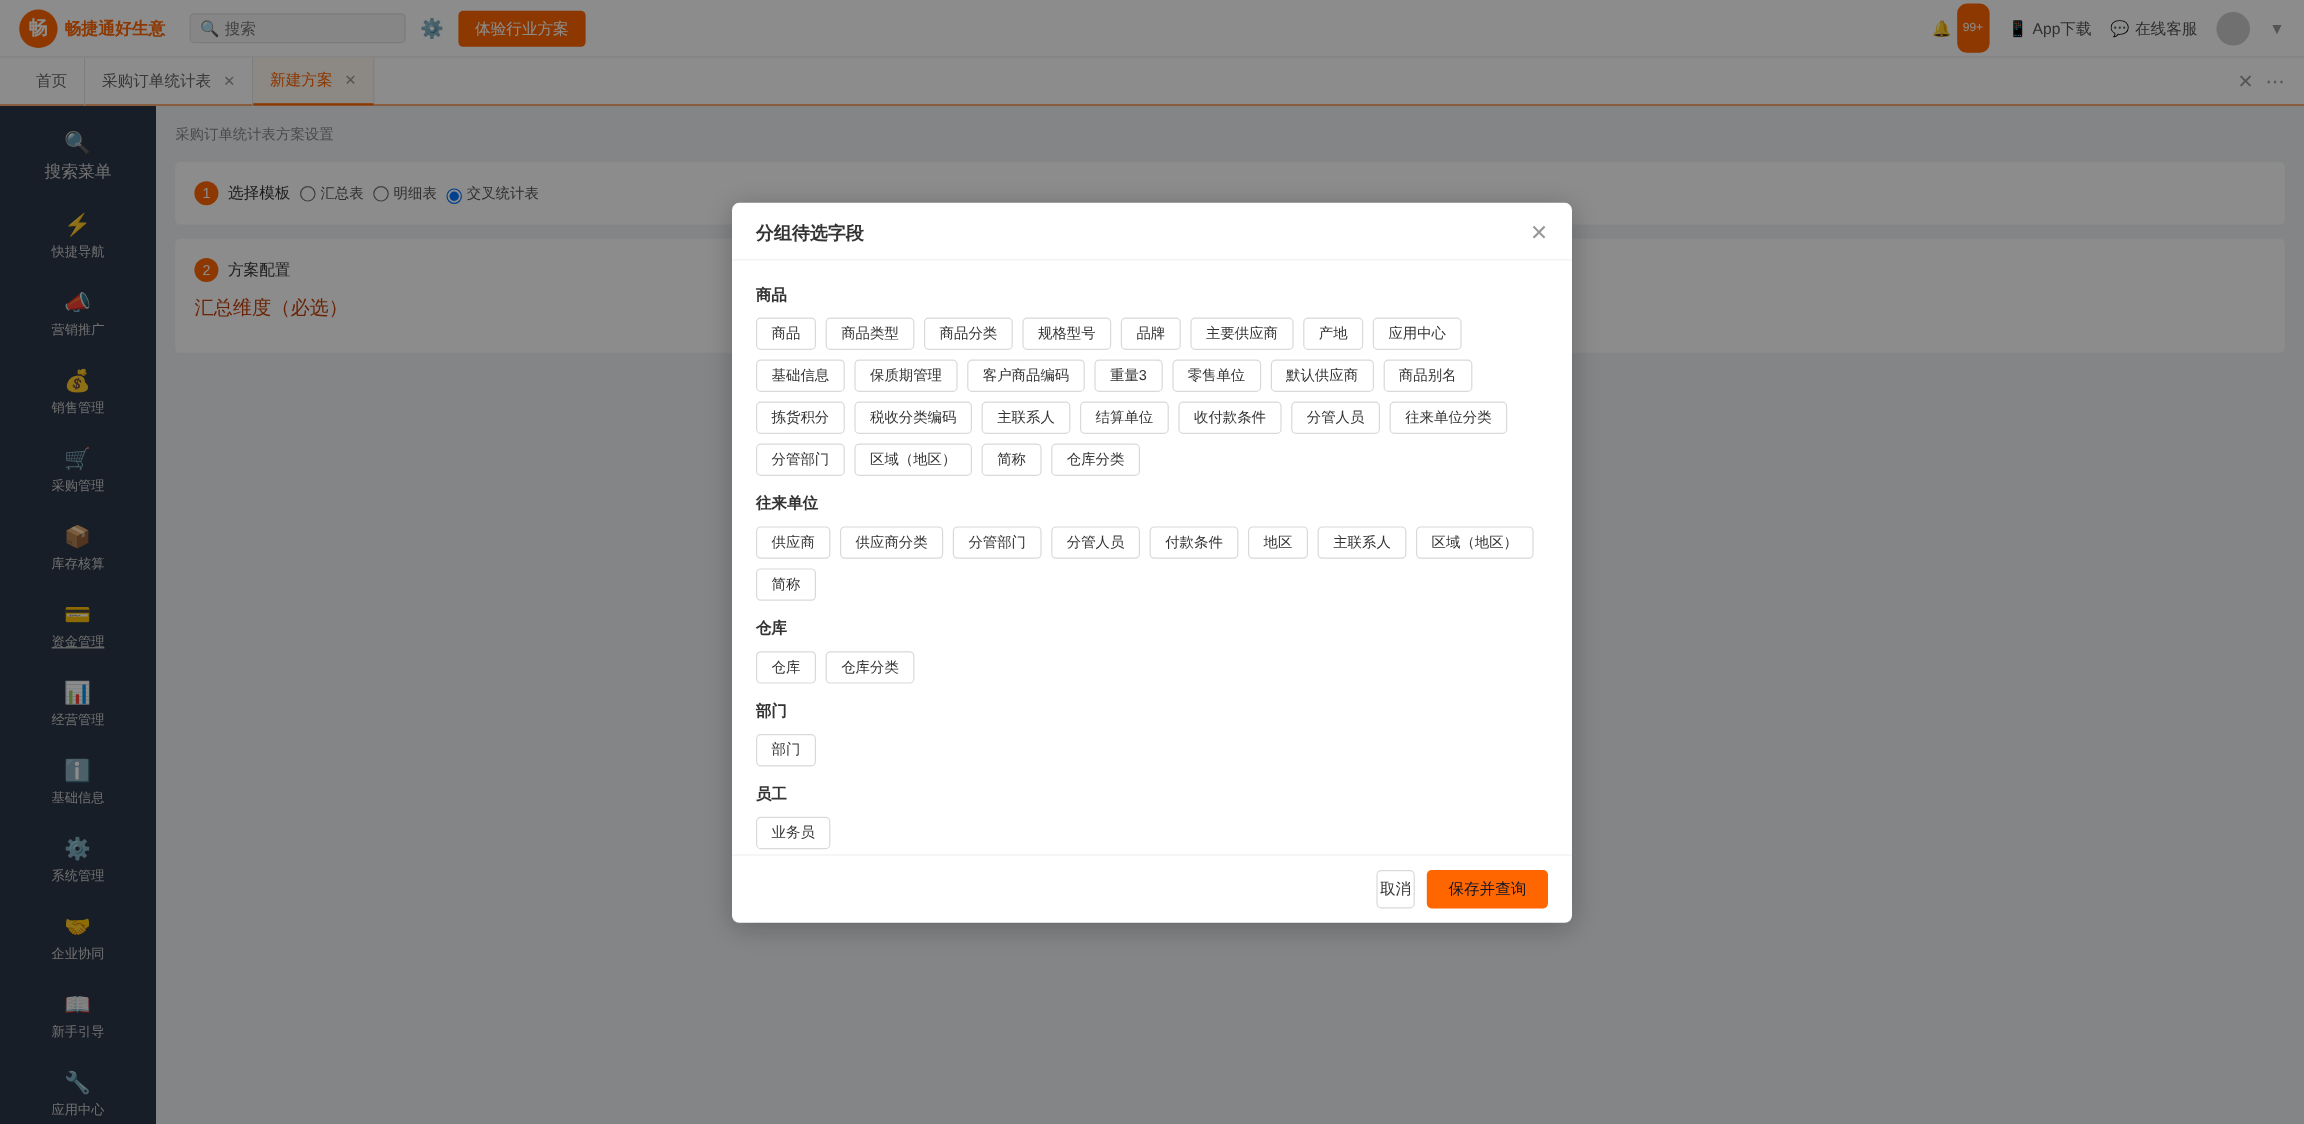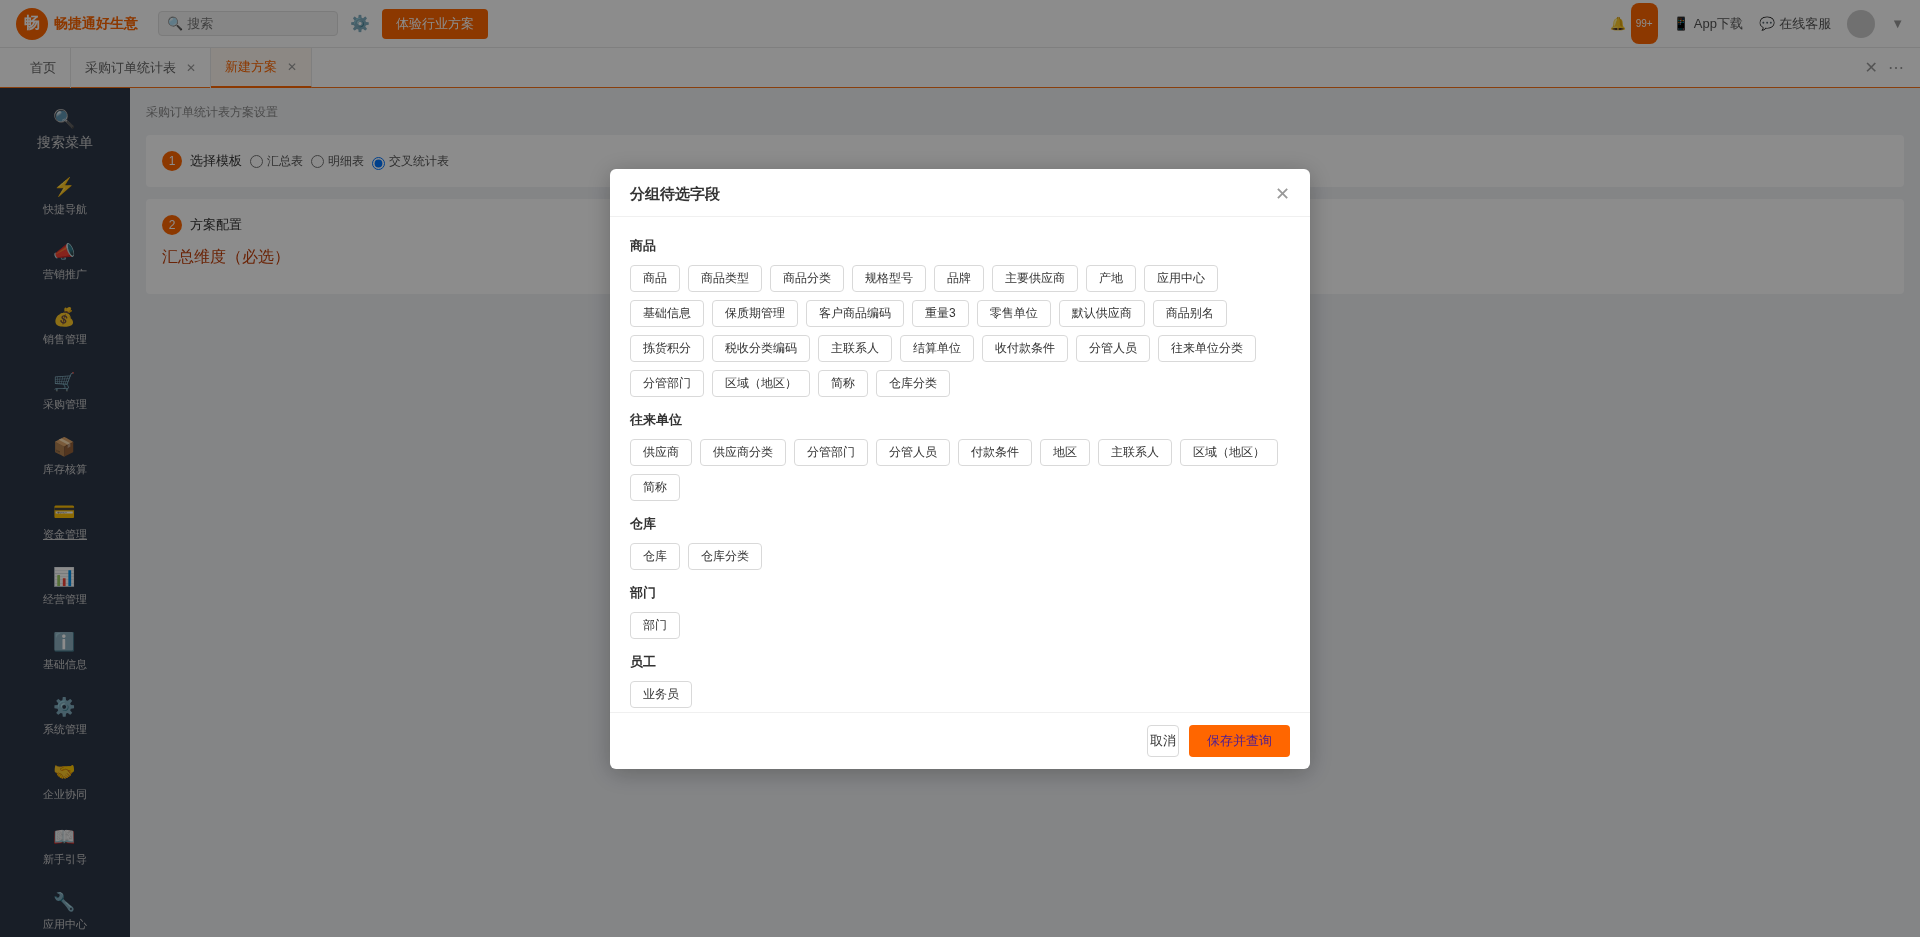--- a/index.html
+++ b/index.html
@@ -47,21 +47,21 @@
 
     
     .section-title { font-size: 13px; font-weight: bold; color: #333; margin-bottom: 10px; margin-top: 4px; }
     .tag-group { display: flex; flex-wrap: wrap; gap: 8px; margin-bottom: 14px; }
     .tag { border: 1px solid #d9d9d9; border-radius: 4px; padding: 4px 12px; font-size: 12px; color: #333; cursor: pointer; background: #fff; white-space: nowrap; }
 
     
     .breadcrumb { font-size: 12px; color: #888; margin-bottom: 14px; }
     .section-card { background: #fff; border-radius: 4px; padding: 16px; margin-bottom: 12px; }
     .btn-cancel { border: 1px solid #d9d9d9; background: #fff; color: #333; border-radius: 4px; padding: 6px 2px; cursor: pointer; font-size: 13px; }
-    .btn-primary { background: #f60; color: #4c1d95; border: none; border-radius: 4px; padding: 6px 18px; cursor: pointer; font-size: 13px; }
+    .btn-primary { background: #f60; color: #0f172a; border: none; border-radius: 4px; padding: 6px 18px; cursor: pointer; font-size: 13px; }
   </style>
 </head>
 <body>
 
 <div class="overlay"></div>
 
 <div class="header">
   <div class="header-left">
     <div class="logo">
       <div class="logo-icon">畅</div>

